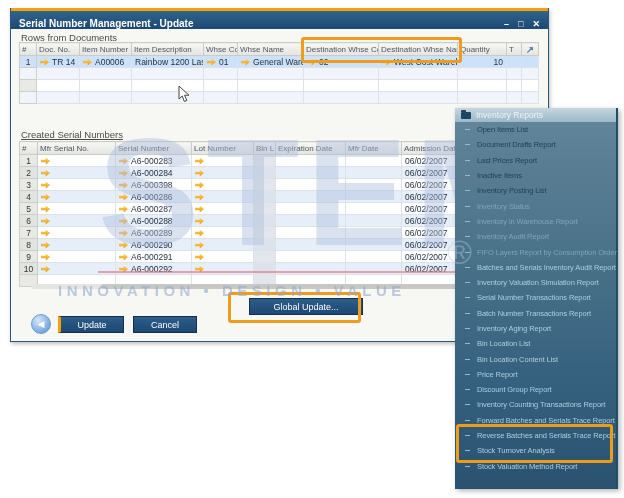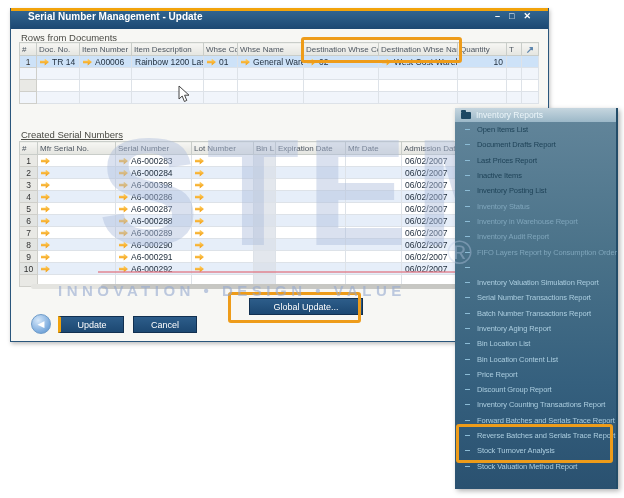--- a/index.html
+++ b/index.html
@@ -5,22 +5,22 @@
   html,body{margin:0;padding:0}
   body{position:relative;width:624px;height:498px;background:#ffffff;
        font-family:"Liberation Sans",sans-serif;overflow:hidden}
 
   
   .window{position:absolute;left:10px;top:8px;width:537px;height:333px;
           background:#f7f7f4;border:1px solid #2a567c;border-top:none;
           box-shadow:1px 2px 4px rgba(0,0,0,.25);z-index:1}
   .accent{height:3px;background:#f2a30b}
   .titlebar{height:18px;background:linear-gradient(#31648f,#1c4872);
-            display:flex;align-items:flex-start;color:#fff;font-size:10px;
-            font-weight:bold;padding:0 17px}
+            display:flex;align-items:flex-end;color:#fff;font-size:10px;
+            font-weight:bold;padding:0 8px}
   .win-controls{margin-left:auto;display:flex;gap:9px;font-size:9px;font-weight:bold}
   .win-controls span{cursor:default;line-height:10px}
 
   .grp-label{position:absolute;font-size:9.5px;color:#4a4a44;
              text-decoration:underline;white-space:nowrap}
 
   table{border-collapse:collapse;table-layout:fixed;position:absolute;
         background:#fff;border:1px solid #b9c0c9;font-size:8.5px;color:#1d2b3a}
   th{font-weight:normal;font-size:8px;color:#4d5660;
      background:linear-gradient(#f6f6f3,#e4e5e0);
@@ -428,20 +428,21 @@
     <span class="mi-label">Inventory Audit Report</span>
   </div>
 
   <div class="menu-item mi-mid">
     <span class="dash"></span>
     <span class="mi-label">FIFO Layers Report by Consumption Order</span>
   </div>
 
   <div class="menu-item mi-light">
     <span class="dash"></span>
+    <span class="mi-label">Batches and Serials Inventory Audit Report</span>
   </div>
 
   <div class="menu-item mi-light">
     <span class="dash"></span>
     <span class="mi-label">Inventory Valuation Simulation Report</span>
   </div>
 
   <div class="menu-item mi-light">
     <span class="dash"></span>
     <span class="mi-label">Serial Number Transactions Report</span>

